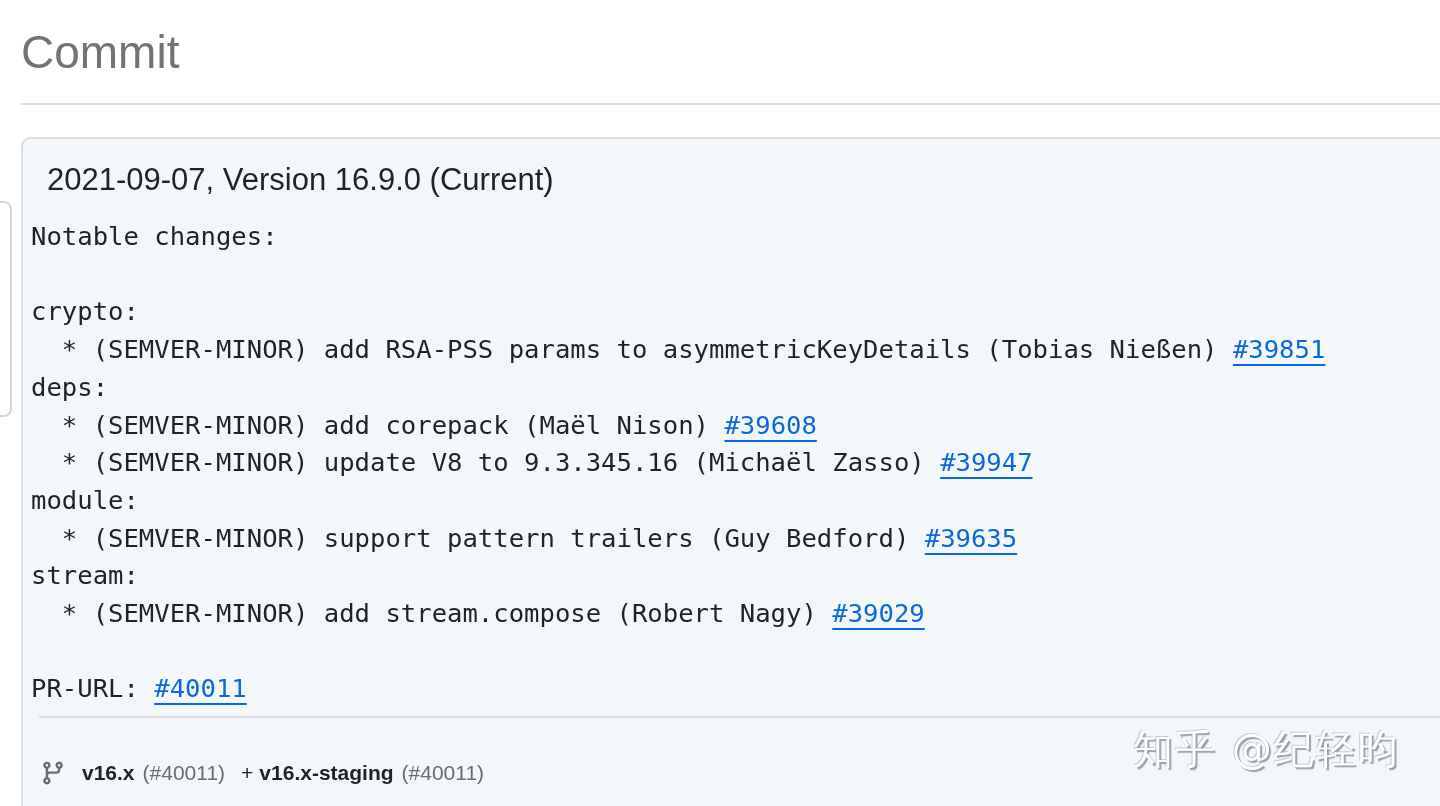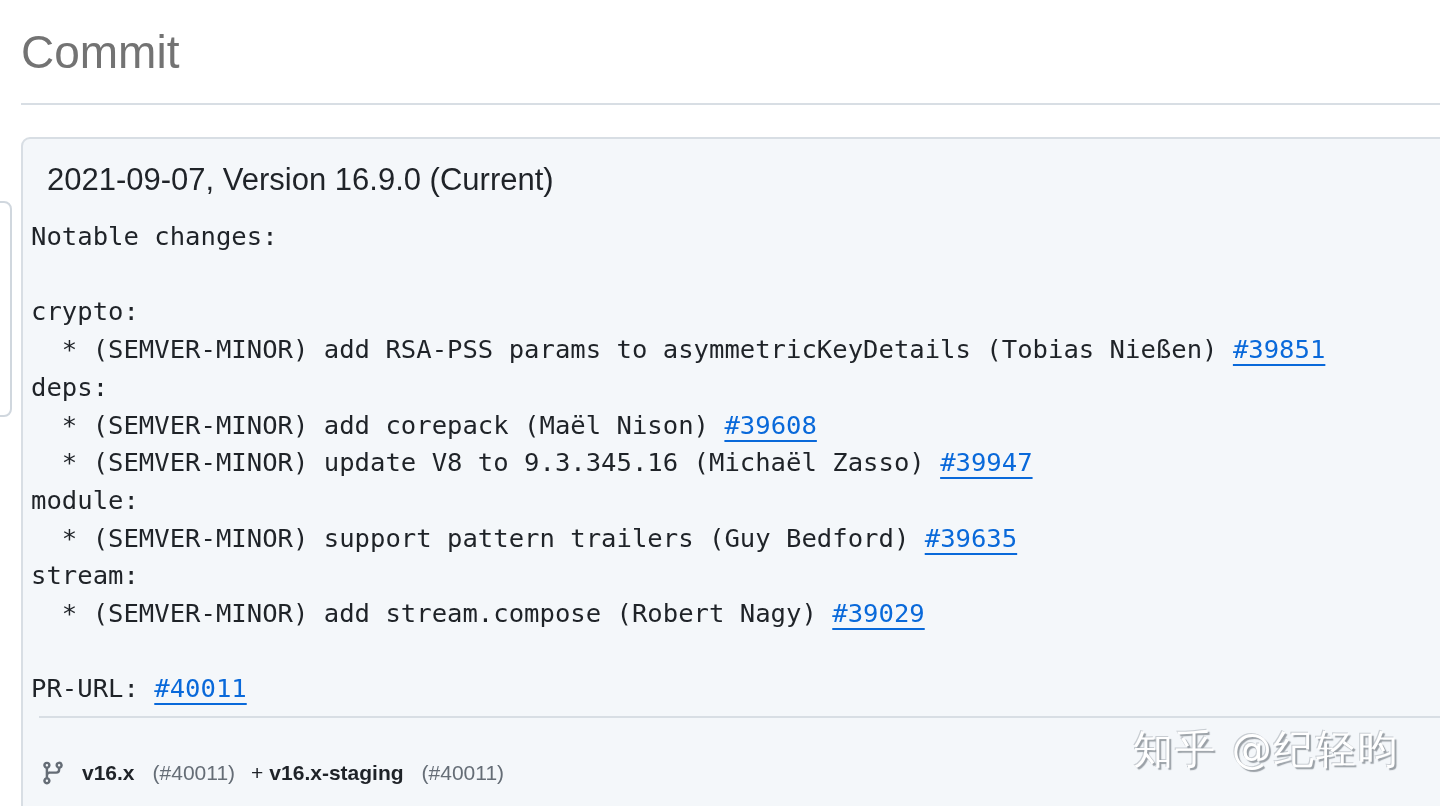--- a/index.html
+++ b/index.html
@@ -8,21 +8,21 @@
   .title-rule { position:absolute; left:21px; top:103px; width:1440px; height:2px; background:#d8dee4; }
   .side-tab { position:absolute; left:-20px; top:201px; width:32px; height:216px; border:2px solid #d0d7de; border-radius:8px; background:#fff; box-sizing:border-box; }
   .commit-box { position:absolute; left:21px; top:137px; width:1460px; height:700px; background:#f4f7fa; border:2px solid #d8dee4; border-radius:9px; box-sizing:border-box; }
   .release-title { position:absolute; left:47px; top:160px; font-size:31px; font-weight:400; color:#1f2328; line-height:40px; white-space:nowrap; }
   .message { position:absolute; left:24px; top:211px; margin:7px; font-family:"DejaVu Sans Mono", monospace; font-size:25.6px; line-height:37.7px; color:#1f2328; white-space:pre; }
   .message a { color:#0969da; text-decoration:underline; text-decoration-thickness:2px; text-underline-offset:6px; }
   .divider { position:absolute; left:39px; top:716px; width:1420px; height:2px; background:#d8dee4; }
   .branches { position:absolute; left:40px; top:756px; height:34px; display:flex; align-items:center; font-size:21px; white-space:nowrap; }
   .branch-icon { width:26px; height:30px; margin-right:16px; }
   .branch-name { font-weight:700; color:#1f2328; }
-  .branch-pr { color:#656d76; margin-left:18px;text-align:center; }
+  .branch-pr { color:#656d76; margin-left:8px;text-align:center; }
   .plus { color:#1f2328; margin:0 6px 0 16px; }
   .watermark { position:absolute; left:1133px; top:722px; font-size:40px; color:#ffffff; letter-spacing:2px; text-shadow:2px 2px 1px #9aa0a6, -1px -1px 0 #c8cdd2; font-family:"DejaVu Sans", sans-serif; white-space:nowrap;text-align:center; }
 </style>
 </head>
 <body>
 
 <h1 class="page-title">Commit</h1>
 <div class="title-rule"></div>
 
 <div class="side-tab"></div>

